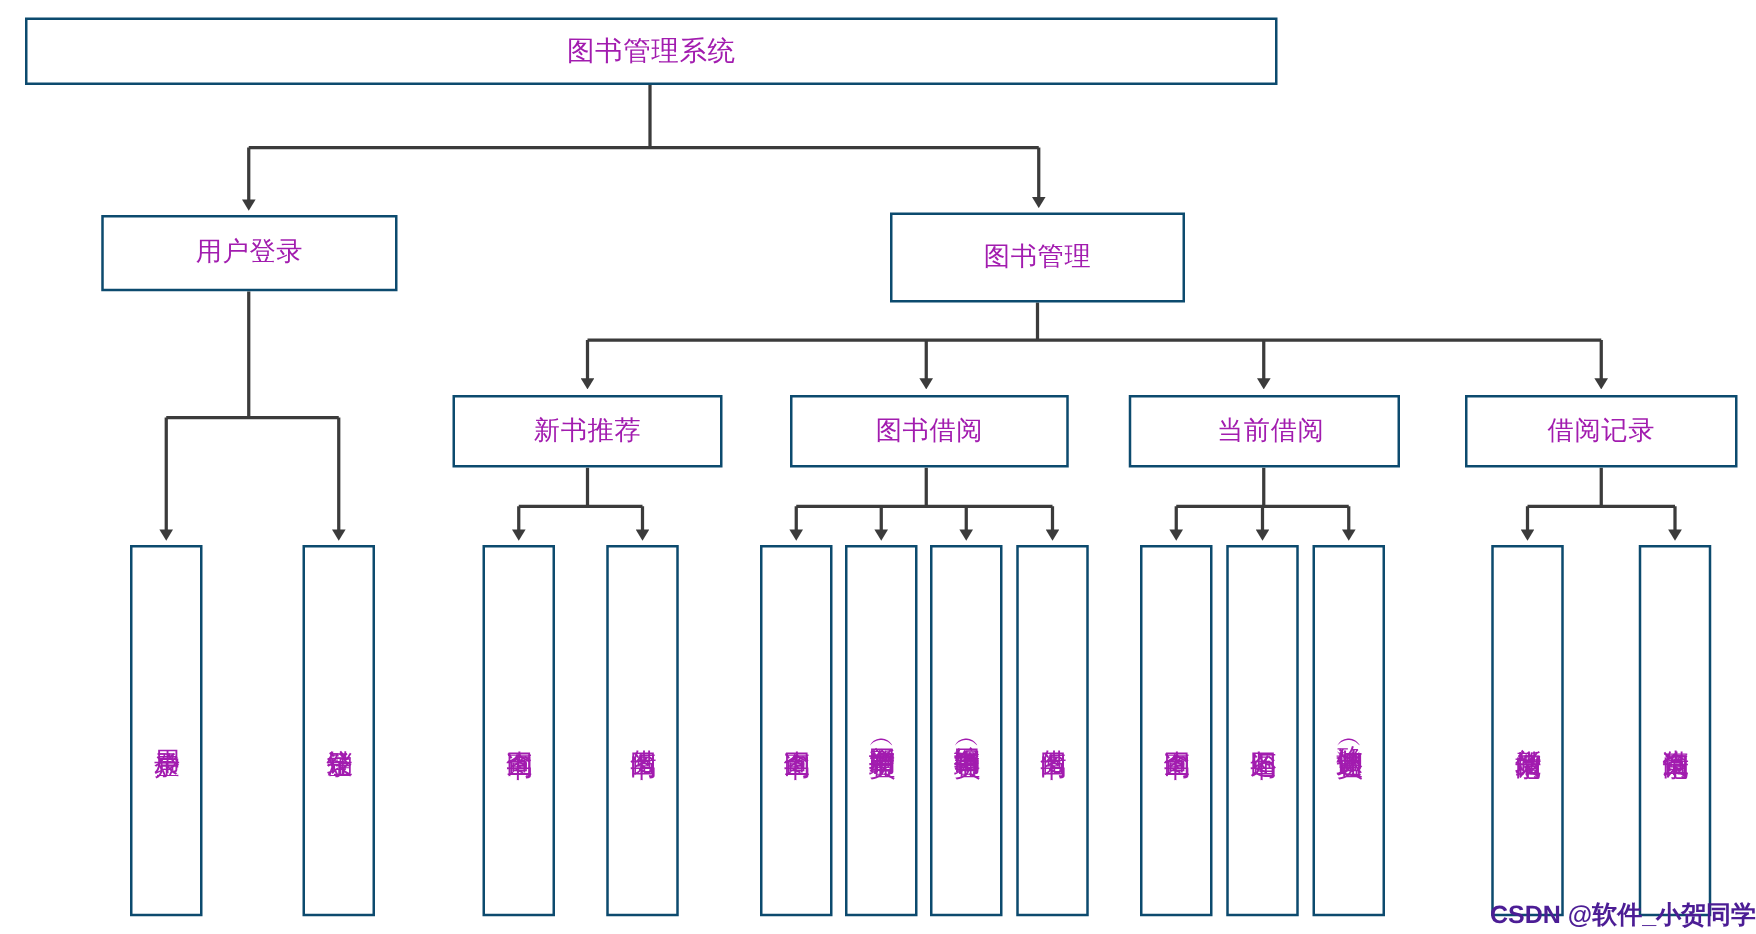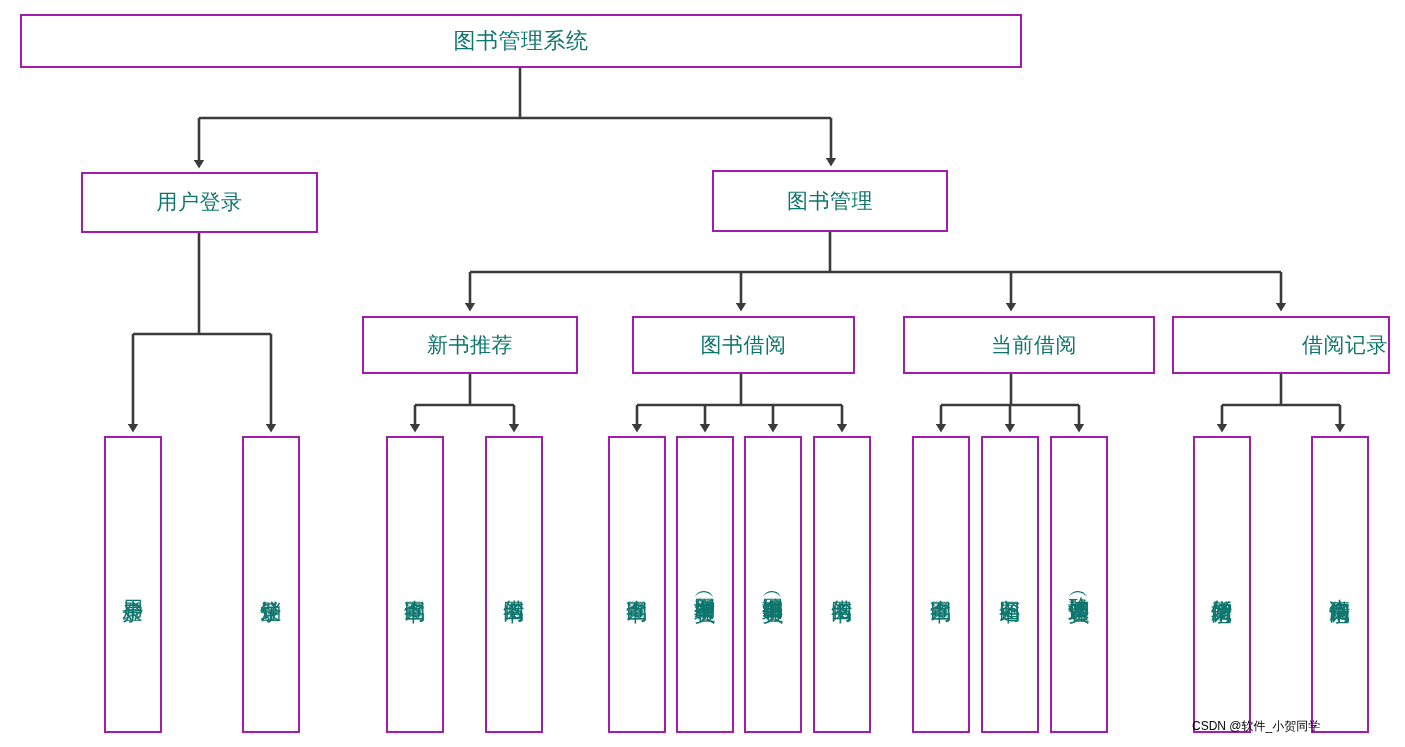--- a/index.html
+++ b/index.html
@@ -3,26 +3,26 @@
 <meta charset="utf-8">
 <title>图书管理系统 结构图</title>
 <style>
   html,body{margin:0;padding:0;background:#ffffff;}
   body{font-family:"Liberation Sans","DejaVu Sans",sans-serif;}
   #canvas{position:relative;width:1405px;height:747px;background:#ffffff;overflow:hidden;}
   #edges{position:absolute;left:0;top:0;width:1405px;height:747px;}
   .node{
     position:absolute;
     box-sizing:border-box;
-    border:2px solid #a21caf;
+    border:2px solid #0c4a6e;
     background:#ffffff;
     display:flex;
     align-items:center;
     justify-content:center;
-    color:#0f766e;
+    color:#a21caf;
   }
   .node .label{
     display:block;
     text-align:center;
     line-height:1.18;
     letter-spacing:0.5px;
   }
   .h-node .label{font-size:21px;}
   .root .label{font-size:22px;}
   .v-node{align-items:center;justify-content:center;}
@@ -30,25 +30,26 @@
     writing-mode:vertical-rl;
     text-orientation:upright;
     font-size:21px;
     line-height:1.12;
     letter-spacing:1px;
     white-space:nowrap;
     max-height:284px;
   }
   #watermark{
     position:absolute;
-    color:#000000;
-    font-size:12px;
+    color:#4c1d95;
+    font-size:20px;
     white-space:nowrap;
     user-select:none;
     pointer-events:none;
+    font-weight:bold;
   }
 </style>
 </head>
 <body>
 
 <div id="canvas">
 
   <svg id="edges" viewBox="0 0 1405 747">
     <defs>
       <marker id="arrow" markerWidth="9" markerHeight="11" refX="1.5" refY="5.5" orient="auto" markerUnits="userSpaceOnUse">
@@ -99,34 +100,34 @@
     </g>
   </svg>
 
   <div class="node root h-node" style="left:20px;top:14px;width:1002px;height:54px;">
     <span class="label">图书管理系统</span>
   </div>
 
   <div class="node h-node" style="left:81px;top:172px;width:237px;height:61px;">
     <span class="label">用户登录</span>
   </div>
-  <div class="node h-node" style="left:712px;top:170px;width:236px;height:62px;">
+  <div class="node h-node" style="left:712px;top:170px;width:236px;height:72px;">
     <span class="label">图书管理</span>
   </div>
 
   <div class="node h-node" style="left:362px;top:316px;width:216px;height:58px;align-items:center;">
     <span class="label">新书推荐</span>
   </div>
   <div class="node h-node" style="left:632px;top:316px;width:223px;height:58px;">
     <span class="label">图书借阅</span>
   </div>
-  <div class="node h-node" style="left:903px;top:316px;width:252px;height:58px;padding-left:10px;">
+  <div class="node h-node" style="left:903px;top:316px;width:217px;height:58px;padding-left:10px;">
     <span class="label">当前借阅</span>
   </div>
-  <div class="node h-node" style="left:1172px;top:316px;width:218px;height:58px;justify-content:flex-end;">
+  <div class="node h-node" style="left:1172px;top:316px;width:218px;height:58px;">
     <span class="label">借阅记录</span>
   </div>
 
   <div class="node v-node" style="left:104px;top:436px;width:58px;height:297px;">
     <span class="label">用户登录</span>
   </div>
   <div class="node v-node" style="left:242px;top:436px;width:58px;height:297px;">
     <span class="label">注销登录</span>
   </div>
 

